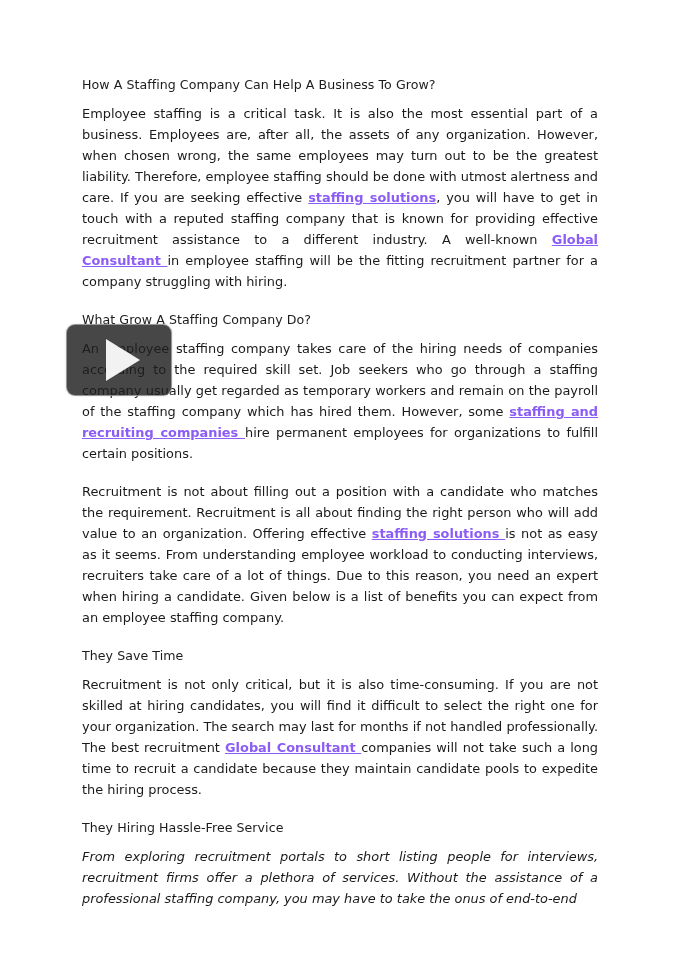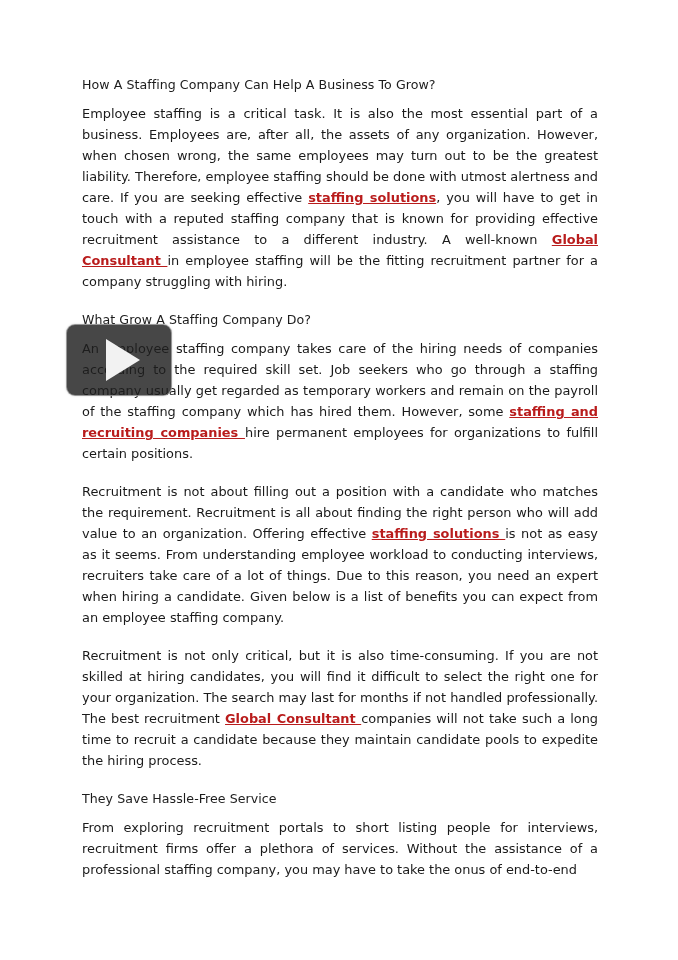--- a/index.html
+++ b/index.html
@@ -49,24 +49,25 @@
     line-height: 21px;
     font-weight: 400;
     color: #1a1a1a;
     text-align: justify;
     text-justify: inter-word;
     margin: 0 0 17px 0;
   }
 
   .doc-para.last {
     margin-bottom: 0;
+    font-style: italic;
   }
 
   .doc-link {
-    color: #b91c1c;
+    color: #8b5cf6;
     font-weight: 700;
     text-decoration: underline;
     text-underline-offset: 1px;
   }
 
   
   #video-overlay {
     position: absolute;
     left: 66px;
     top: 324px;
@@ -95,22 +96,23 @@
 <body>
 
 <div id="page">
 
   <div id="content">
       <div class="doc-heading">How A Staffing Company Can Help A Business To Grow?</div>
       <p class="doc-para"><span>Employee staffing is a critical task. It is also the most essential part of a business. Employees are, after all, the assets of any organization. However, when chosen wrong, the same employees may turn out to be the greatest liability. Therefore, employee staffing should be done with utmost alertness and care. If you are seeking effective </span><a class="doc-link" href="#">staffing solutions</a><span>, you will have to get in touch with a reputed staffing company that is known for providing effective recruitment assistance to a different industry. A well-known </span><a class="doc-link" href="#">Global Consultant </a><span>in employee staffing will be the fitting recruitment partner for a company struggling with hiring.</span></p>
       <div class="doc-heading">What Grow A Staffing Company Do?</div>
       <p class="doc-para"><span>An employee staffing company takes care of the hiring needs of companies according to the required skill set. Job seekers who go through a staffing company usually get regarded as temporary workers and remain on the payroll of the staffing company which has hired them. However, some </span><a class="doc-link" href="#">staffing and recruiting companies </a><span>hire permanent employees for organizations to fulfill certain positions.</span></p>
       <p class="doc-para"><span>Recruitment is not about filling out a position with a candidate who matches the requirement. Recruitment is all about finding the right person who will add value to an organization. Offering effective </span><a class="doc-link" href="#">staffing solutions </a><span>is not as easy as it seems. From understanding employee workload to conducting interviews, recruiters take care of a lot of things. Due to this reason, you need an expert when hiring a candidate. Given below is a list of benefits you can expect from an employee staffing company.</span></p>
+      <div class="doc-heading">They Save Time</div>
       <p class="doc-para"><span>Recruitment is not only critical, but it is also time-consuming. If you are not skilled at hiring candidates, you will find it difficult to select the right one for your organization. The search may last for months if not handled professionally. The best recruitment </span><a class="doc-link" href="#">Global Consultant </a><span>companies will not take such a long time to recruit a candidate because they maintain candidate pools to expedite the hiring process.</span></p>
-      <div class="doc-heading">They Save Hassle-Free Service</div>
+      <div class="doc-heading">They Hiring Hassle-Free Service</div>
       <p class="doc-para last"><span>From exploring recruitment portals to short listing people for interviews, recruitment firms offer a plethora of services. Without the assistance of a professional staffing company, you may have to take the onus of end-to-end</span></p>
     </div>
 
   <div id="video-overlay">
     <div id="play-triangle"></div>
   </div>
 
 </div>
 
 </body></html>

